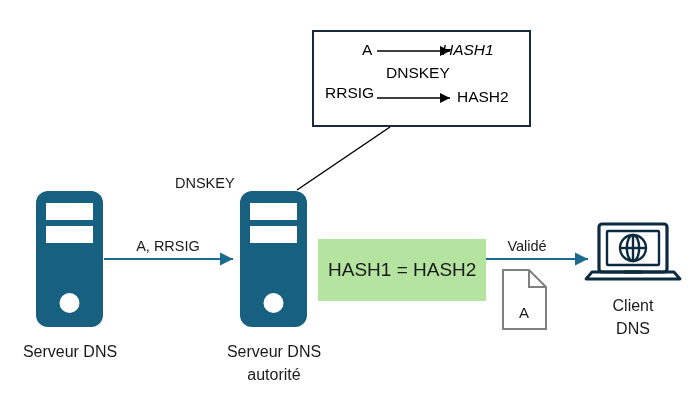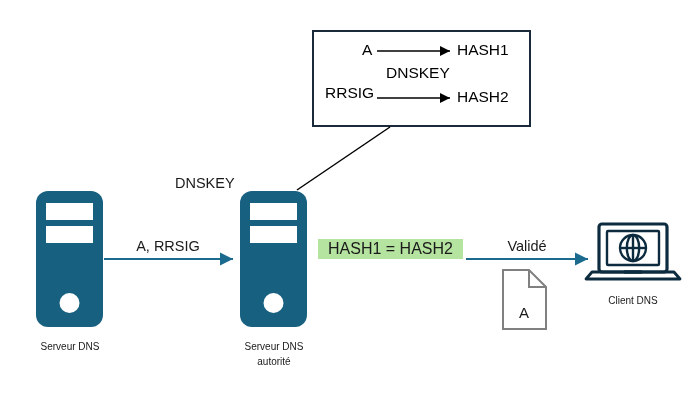--- a/index.html
+++ b/index.html
@@ -33,29 +33,29 @@
   }
   .lbl.center {
     text-align: center;
     transform: translateX(-50%);
   }
   .caption {
     position: absolute;
     text-align: center;
     transform: translateX(-50%);
     font-family: "Liberation Sans", sans-serif;
-    font-size: 10px;
+    font-size: 16px;
     color: #1a1a1a;
     line-height: 1.45;
   }
   .hash-eq {
     position: absolute;
     background: #b5e3a0;
-    font-size: 16px;
-    padding: 1px 10px;
+    font-size: 19px;
+    padding: 20px 10px;
     white-space: nowrap;
     color: #1a1a1a;
   }
   .box-text {
     position: absolute;
     font-size: 15.5px;
     white-space: nowrap;
     color: #000000;
   }
 </style>
@@ -112,21 +112,21 @@
       <g stroke-width="2.4">
         <circle cx="633" cy="248" r="13"></circle>
         <line x1="620" y1="248" x2="646" y2="248"></line>
         <ellipse cx="633" cy="248" rx="6.2" ry="13"></ellipse>
         <line x1="633" y1="235" x2="633" y2="261"></line>
       </g>
     </g>
   </svg>
 
   <div class="box-text" style="left:362px; top:41px;">A</div>
-  <div class="box-text" style="left:457px; top:41px;">HASH1</div>
+  <div class="box-text" style="left:442px; top:41px;font-style:italic;">HASH1</div>
   <div class="box-text" style="left:386px; top:64px;">DNSKEY</div>
   <div class="box-text" style="left:325px; top:84px;">RRSIG</div>
   <div class="box-text" style="left:457px; top:88px;">HASH2</div>
 
   <div class="lbl" style="left:175px; top:174px;">DNSKEY</div>
 
   <div class="lbl center" style="left:168px; top:237px;">A, RRSIG</div>
 
   <div class="hash-eq" style="left:318px; top:239px;">HASH1 = HASH2</div>
 

